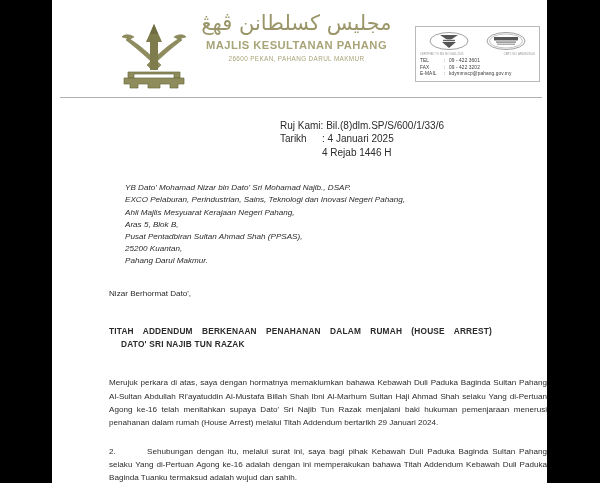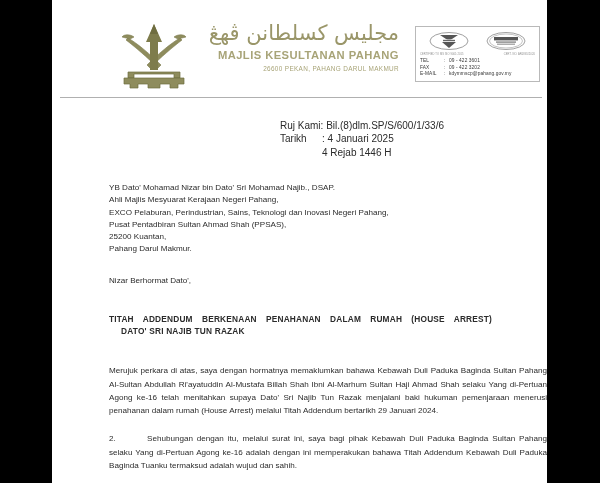--- a/index.html
+++ b/index.html
@@ -51,23 +51,23 @@
     position: absolute;
     left: 62px;
     top: 20px;
     width: 80px;
     height: 74px;
   }
 
   .titles {
     position: absolute;
     left: 142px;
-    top: 18px;
+    top: 8px;
     width: 205px;
-    text-align: right;
+    text-align: center;
   }
 
   .jawi {
     font-family: "DejaVu Sans", sans-serif;
     font-size: 21px;
     line-height: 30px;
     color: #9a9669;
     direction: rtl;
     white-space: nowrap;
   }
@@ -159,24 +159,25 @@
     font-size: 10px;
     line-height: 13.4px;
     white-space: nowrap;
   }
   .refblock .rb-row { display: flex; }
   .refblock .rb-key { width: 42px; flex: none; }
   .refblock .rb-hijri { padding-left: 42px; }
 
   .addressee {
     margin-top: 23px;
-    padding-left: 57px;
+    padding-left: 73px;
     font-size: 8.1px;
     line-height: 12.2px;
     white-space: nowrap;
+    font-style: italic;
   }
 
   .salutation {
     margin-top: 20px;
     padding-left: 57px;
     font-size: 8.1px;
     line-height: 12.2px;
   }
 
   .subject {
@@ -289,22 +290,23 @@
           <span class="rb-key">Tarikh</span>
           <span>:</span>
           <span>&nbsp;</span>
           <span>4 Januari 2025</span>
         </div>
         <div class="rb-hijri">4 Rejab 1446 H</div>
       </div>
 
       <div class="addressee">
         <div>YB Dato' Mohamad Nizar bin Dato' Sri Mohamad Najib., DSAP.</div>
+        <div>EXCO Pelaburan, Perindustrian, Sains, Teknologi dan Inovasi Negeri Pahang,</div>
         <div>Ahli Majlis Mesyuarat Kerajaan Negeri Pahang,</div>
-        <div>EXCO Pelaburan, Perindustrian, Sains, Teknologi dan Inovasi Negeri Pahang,</div>
+        <div>Aras 5, Blok B,</div>
         <div>Pusat Pentadbiran Sultan Ahmad Shah (PPSAS),</div>
         <div>25200 Kuantan,</div>
         <div>Pahang Darul Makmur.</div>
       </div>
 
       <div class="salutation">Nizar Berhormat Dato',</div>
 
       <div class="subject">
         <span class="subj-line1">TITAH ADDENDUM BERKENAAN PENAHANAN DALAM RUMAH (HOUSE ARREST)</span>
         <span class="subj-line2">DATO' SRI NAJIB TUN RAZAK</span>

